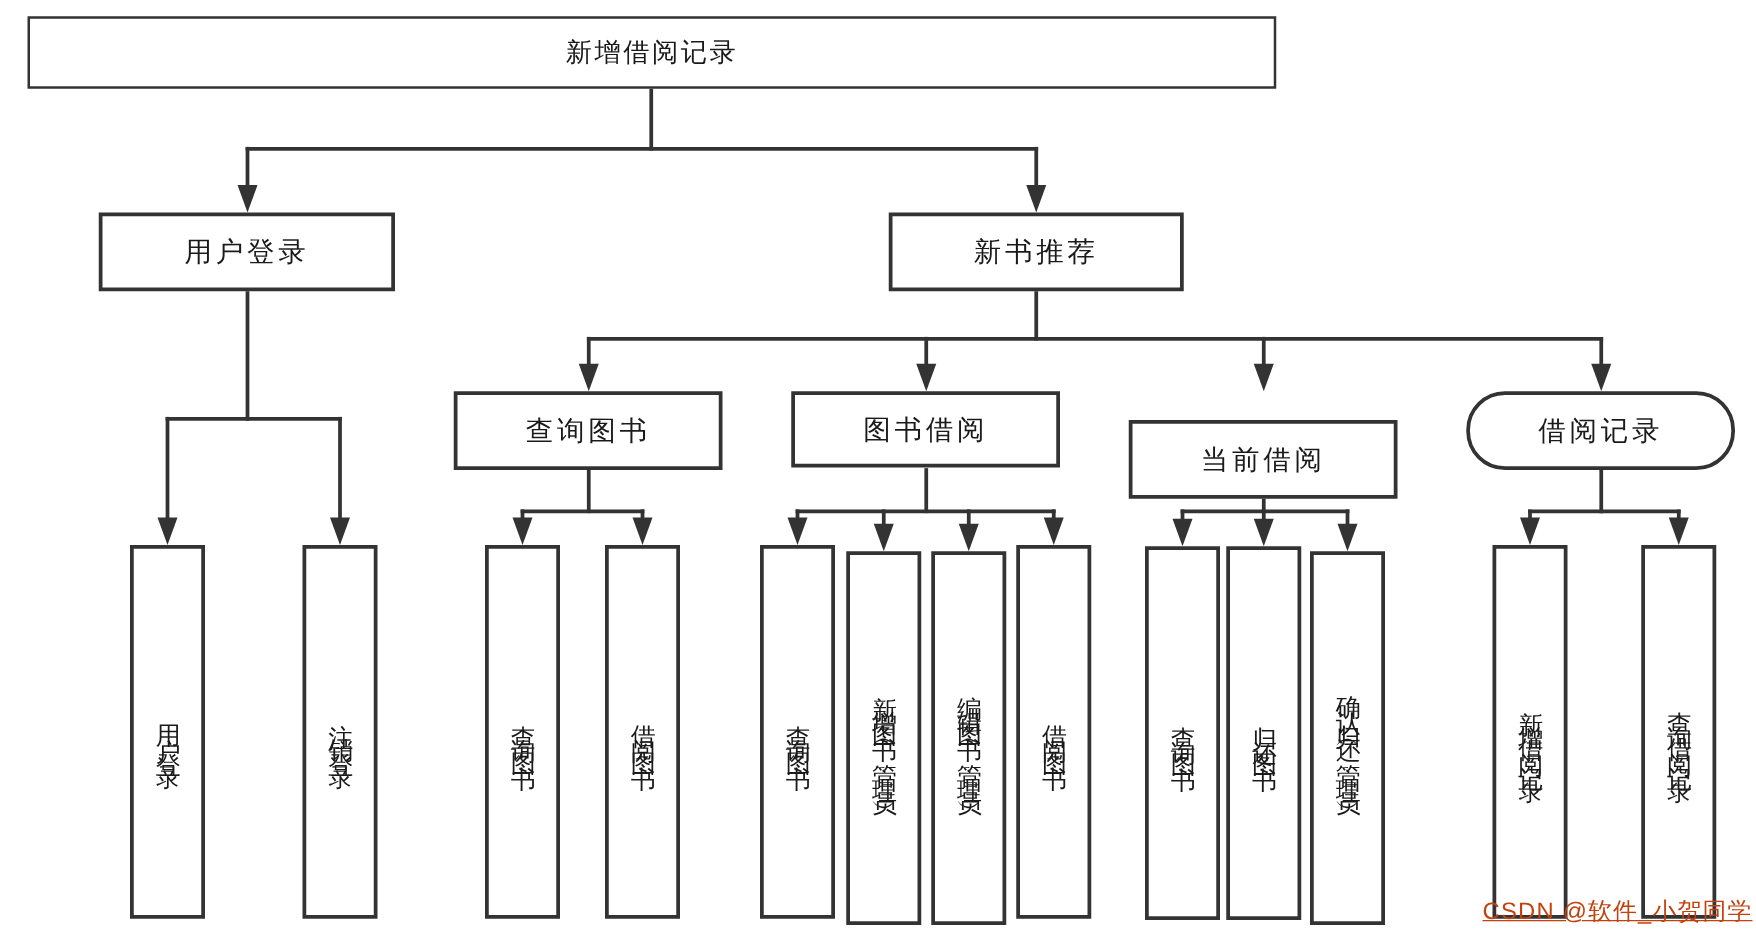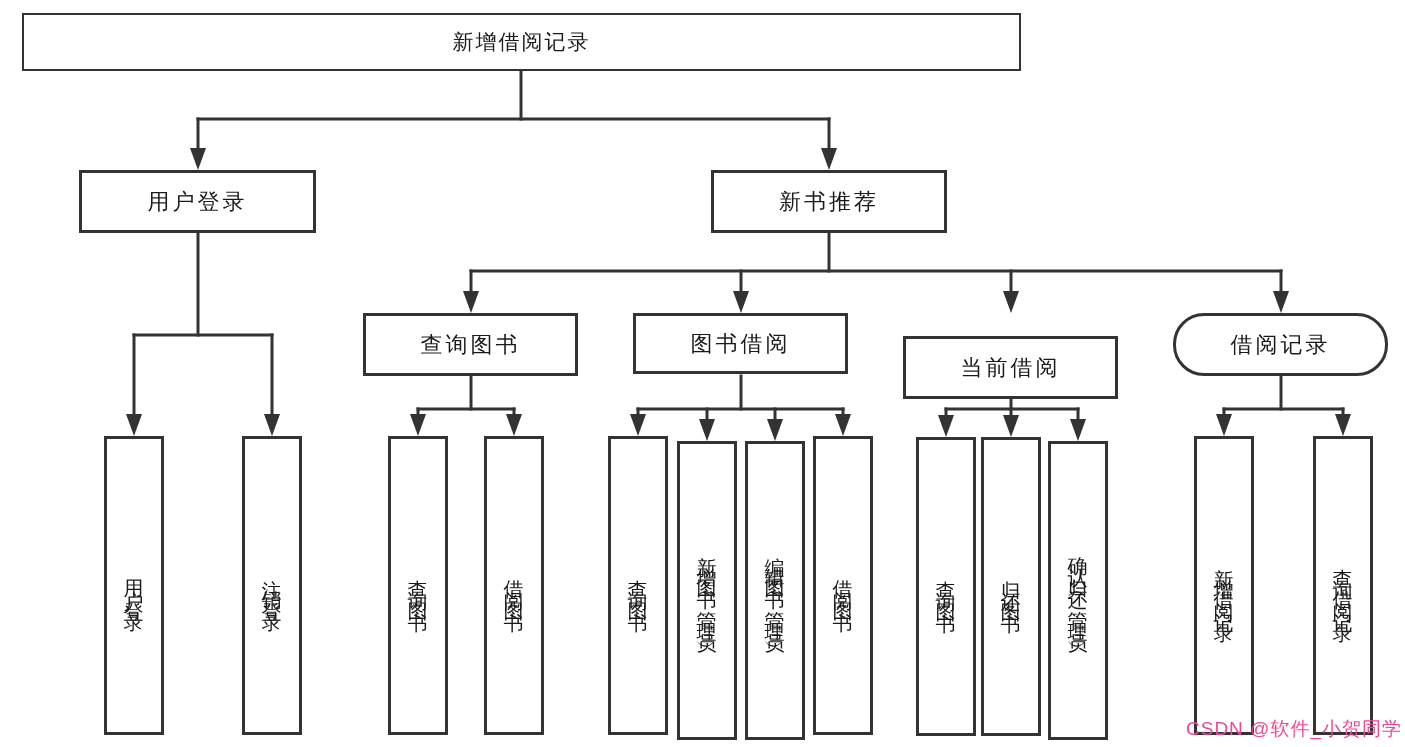--- a/index.html
+++ b/index.html
@@ -35,24 +35,25 @@
     width: 1405px; height: 747px;
     pointer-events: none;
   }
   svg.connectors line { stroke: #333333; stroke-width: 3; stroke-linecap: square; }
   svg.connectors polygon { fill: #333333; }
   .watermark {
     position: absolute;
     left: 1186px;
     top: 716px;
     font-size: 19px;
-    color: #ec4899;
+    color: #c2410c;
     letter-spacing: 1px;
     white-space: nowrap;
     z-index: 5;
+    text-decoration: underline;
   }
 </style>
 </head>
 <body>
 
 <div class="canvas">
 
   <svg class="connectors" viewBox="0 0 1405 747">
     <g>
       <line x1="521" y1="71" x2="521" y2="119"></line>

